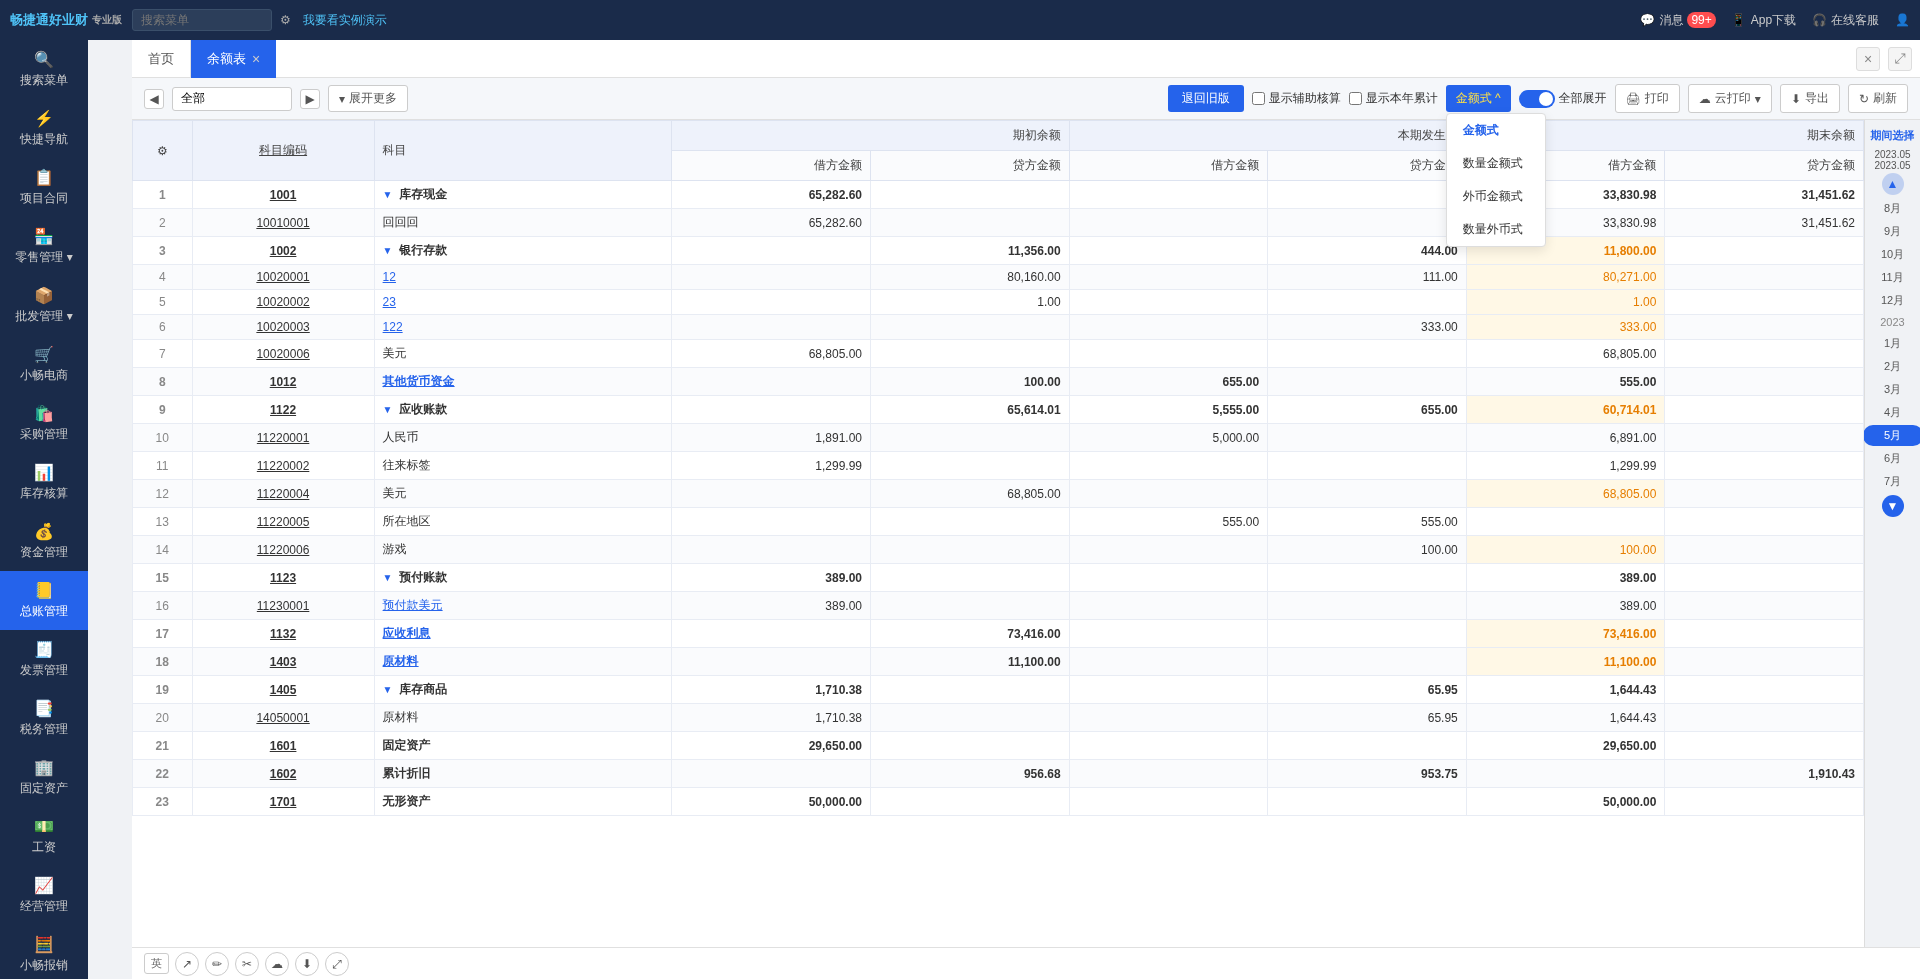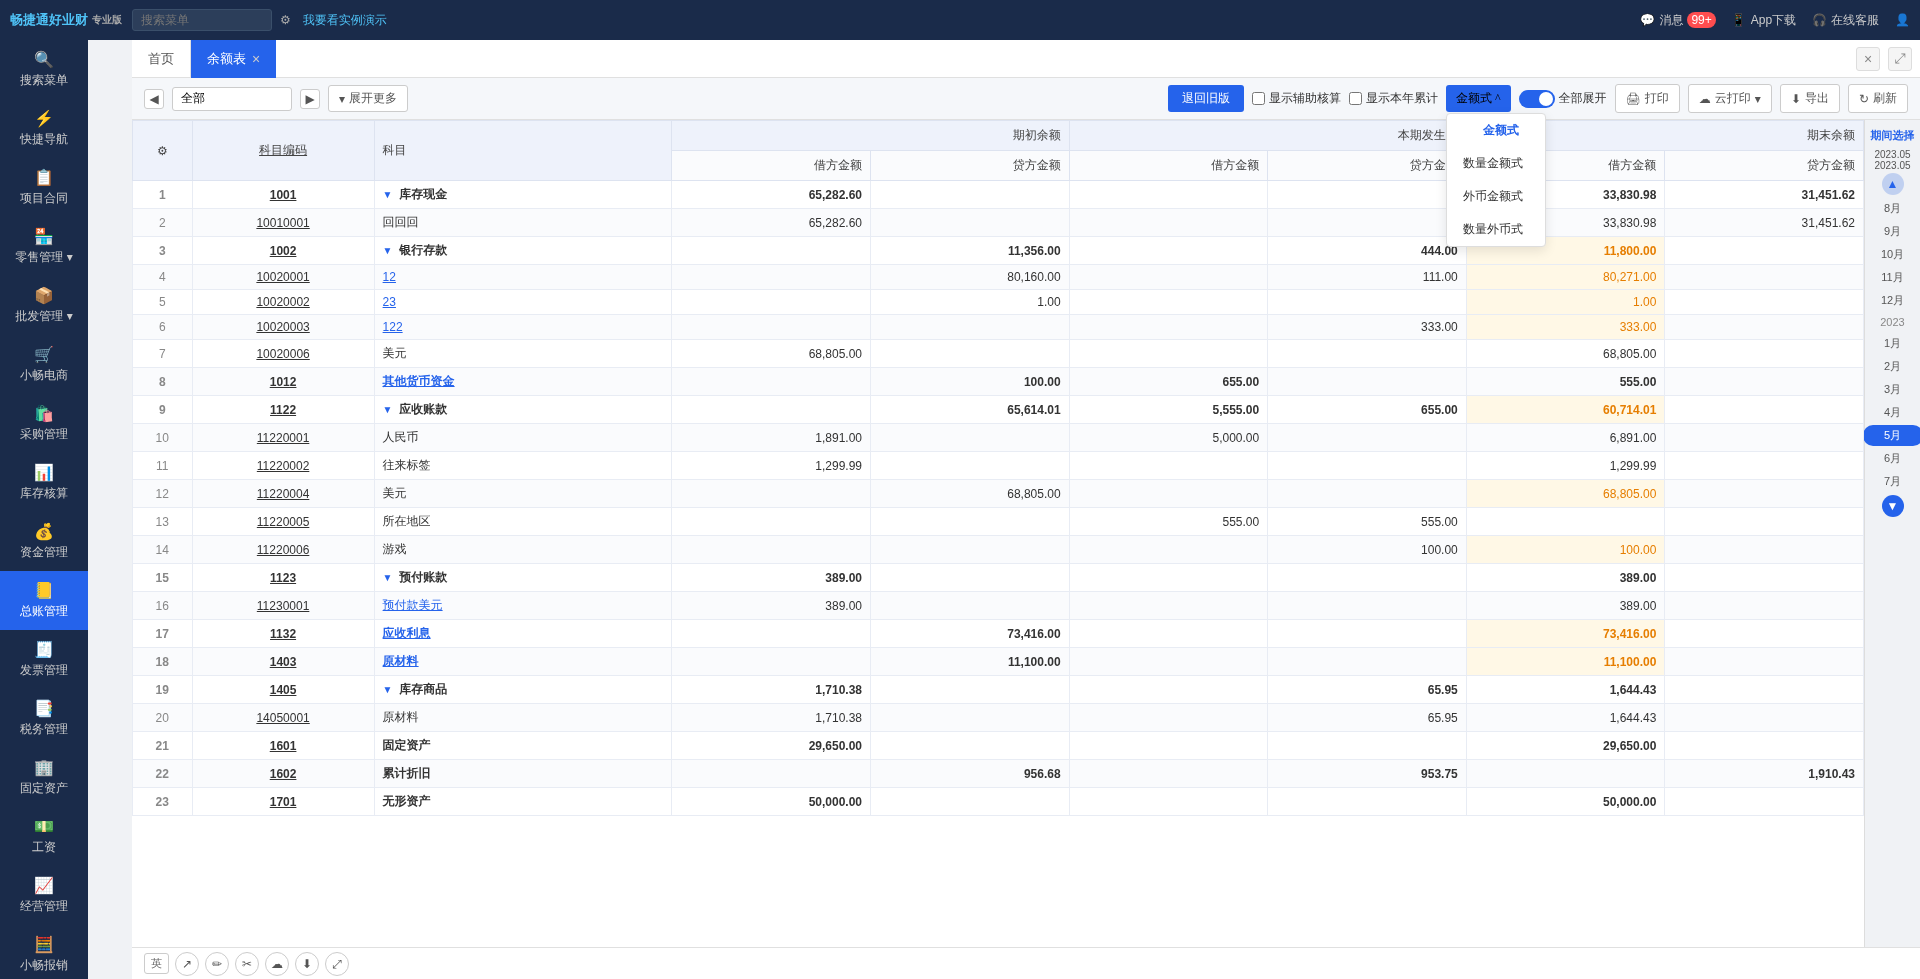--- a/index.html
+++ b/index.html
@@ -40,21 +40,21 @@
     .toolbar { background: #f5f7fa; border-bottom: 1px solid #e0e0e0; padding: 6px 12px; display: flex; align-items: center; gap: 8px; }
     .search-input { border: 1px solid #ccc; border-radius: 3px; padding: 4px 8px; font-size: 12px; width: 120px; }
     .nav-arrow { width: 20px; height: 20px; display: flex; align-items: center; justify-content: center; border: 1px solid #ccc; border-radius: 3px; cursor: pointer; background: #fff; color: #555; }
     .expand-btn { border: 1px solid #ccc; border-radius: 3px; padding: 4px 10px; background: #fff; cursor: pointer; font-size: 12px; color: #555; display: flex; align-items: center; gap: 4px; }
     .toolbar-right { margin-left: auto; display: flex; align-items: center; gap: 8px; }
     .btn-primary { background: #2563eb; color: #fff; border: none; border-radius: 3px; padding: 5px 14px; font-size: 12px; cursor: pointer; }
     .btn-ghost { background: #fff; color: #555; border: 1px solid #ccc; border-radius: 3px; padding: 5px 10px; font-size: 12px; cursor: pointer; display: flex; align-items: center; gap: 4px; }
     .toggle-switch { display: flex; align-items: center; gap: 4px; }
     .toggle { width: 36px; height: 18px; background: #2563eb; border-radius: 9px; position: relative; cursor: pointer; }
     .toggle-knob { width: 14px; height: 14px; background: #fff; border-radius: 50%; position: absolute; top: 2px; right: 2px; }
-    .dropdown-btn { background: #2563eb; color: #000000; border: none; border-radius: 3px; padding: 5px 10px; font-size: 12px; cursor: pointer; display: flex; align-items: center; gap: 4px; font-family: Liberation Serif, serif; }
+    .dropdown-btn { background: #2563eb; color: #fde047; border: none; border-radius: 3px; padding: 5px 10px; font-size: 12px; cursor: pointer; display: flex; align-items: center; gap: 4px; }
 
     
     .table-container { flex: 1; background: #fff; overflow: auto; margin: 0; position: relative; }
     table { width: 100%; border-collapse: collapse; font-size: 12px; }
     thead tr { background: #eef2fb; }
     th { border: 1px solid #dde3f0; padding: 6px 8px; text-align: right; font-weight: 500; color: #444; white-space: nowrap; }
     td { border: 1px solid #e8ecf4; padding: 5px 8px; text-align: right; color: #333; white-space: nowrap; }
     td.text-left { text-align: left; }
     td.text-center { text-align: center; }
     tr:nth-child(even) { background: #fafbfd; }
@@ -74,21 +74,21 @@
     .right-panel-title { color: #2563eb; font-size: 11px; font-weight: bold; margin-bottom: 6px; }
     .year-label { color: #888; font-size: 11px; margin: 4px 0; }
     .month-item { width: 60px; text-align: center; padding: 3px 6px; cursor: pointer; border-radius: 3px; margin: 1px 0; }
     .month-item.active { background: #2563eb; color: #fff; border-radius: 10px; }
     .nav-circle { width: 22px; height: 22px; border-radius: 50%; background: #c0d0f0; display: flex; align-items: center; justify-content: center; cursor: pointer; margin: 2px auto; font-size: 12px; color: #2563eb; }
     .nav-circle.down { background: #2563eb; color: #fff; }
 
     
     .dropdown-menu { position: absolute; background: #fff; border: 1px solid #ddd; border-radius: 4px; box-shadow: 0 4px 12px rgba(0,0,0,0.1); z-index: 1000; min-width: 100px; }
     .dropdown-menu-item { padding: 8px 16px; cursor: pointer; font-size: 12px; color: #333; }
-    .dropdown-menu-item.selected { color: #2563eb; font-weight: bold; margin-left: 20px; }
+    .dropdown-menu-item.selected { color: #2563eb; font-weight: bold; }
 
     
     .bottom-bar { background: #fff; border-top: 1px solid #e0e0e0; height: 32px; display: flex; align-items: center; padding: 0 12px; gap: 8px; font-size: 12px; color: #666; }
     .bottom-bar-icons { display: flex; gap: 6px; align-items: center; }
     .btn-round { width: 24px; height: 24px; border-radius: 50%; background: #fff; border: 1px solid #ccc; display: flex; align-items: center; justify-content: center; cursor: pointer; font-size: 12px; color: #555; }
     .lang-btn { border: 1px solid #ccc; border-radius: 3px; padding: 2px 6px; font-size: 11px; cursor: pointer; background: #fff; }
 
     .checkbox-group { display: flex; align-items: center; gap: 4px; font-size: 12px; }
     .checkbox-group input { cursor: pointer; }
 

